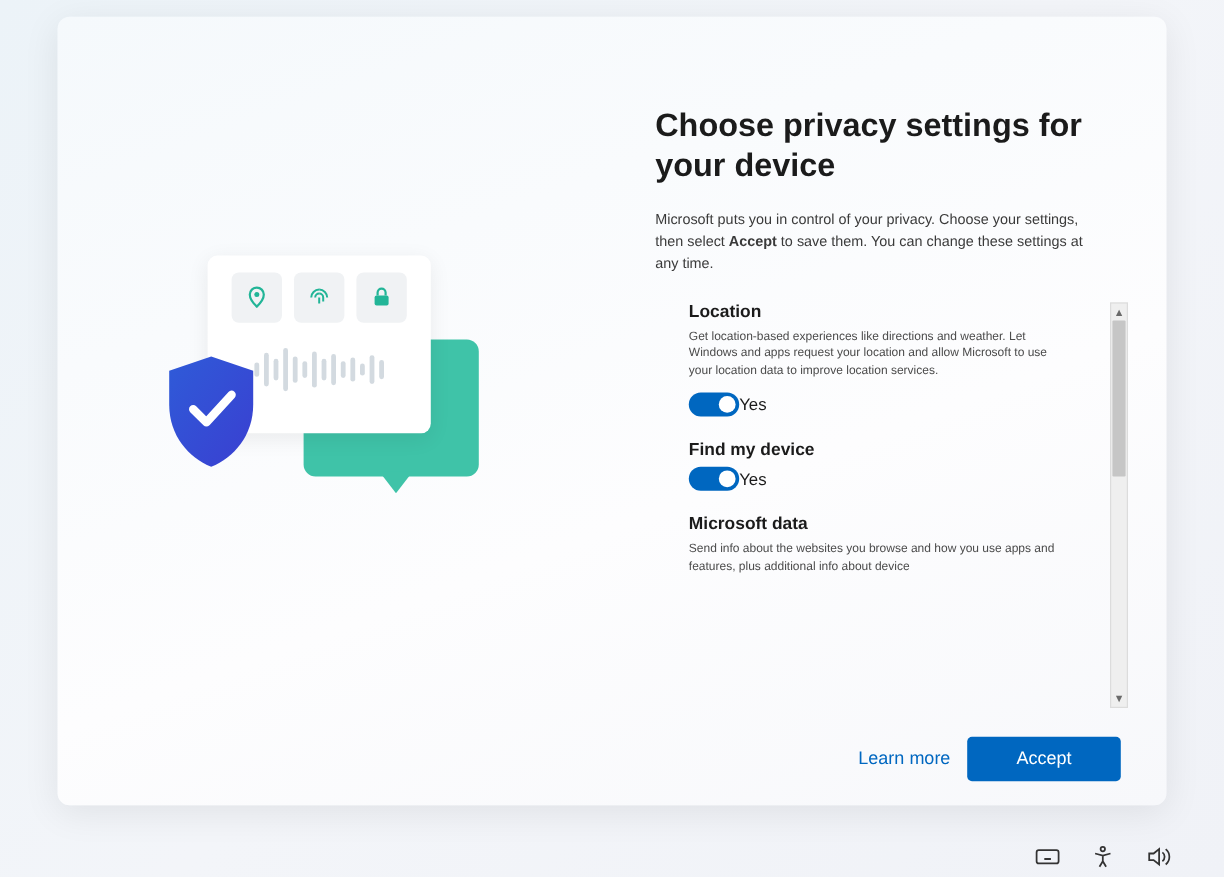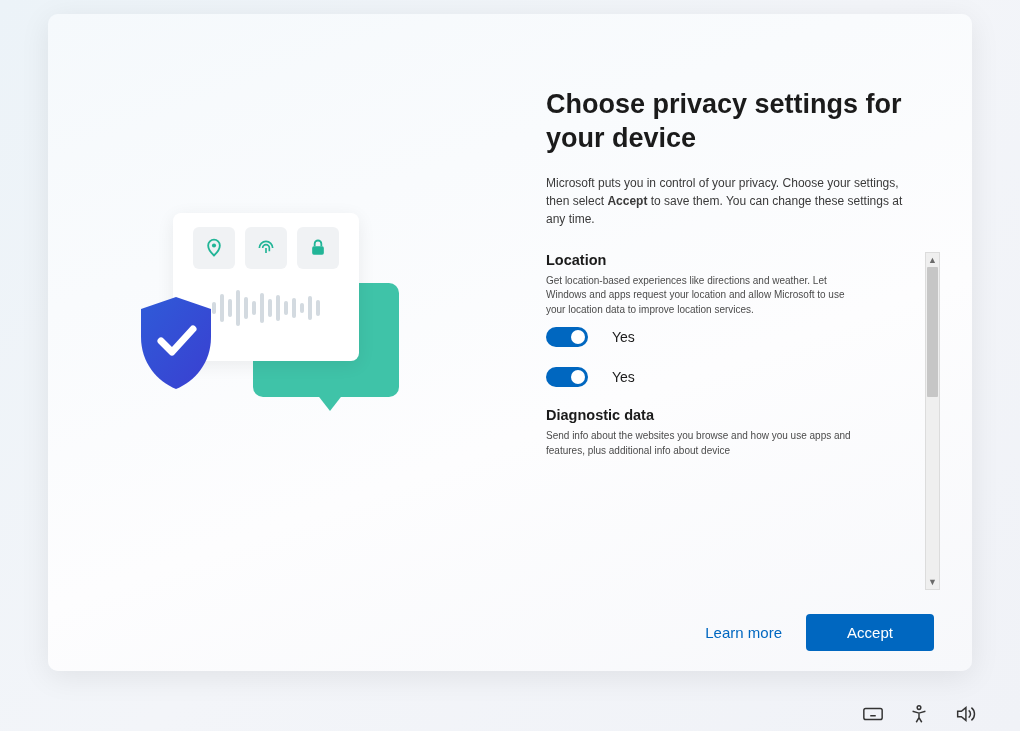--- a/index.html
+++ b/index.html
@@ -130,35 +130,35 @@
     flex: 1;
     display: flex;
     min-height: 0;
   }
   .scroll-area {
     flex: 1;
     overflow-y: hidden;
     padding-right: 30px;
     height: 338px;
   }
-  .setting { margin-bottom: 20px; }
+  .setting { margin-bottom: 20px; margin-left: 28px; }
   .setting-title {
     font-size: 14.5px;
     font-weight: 600;
     color: #1b1b1b;
     margin-bottom: 6px;
   }
   .setting-desc {
     font-size: 10px;
     color: #4b4b4b;
     line-height: 1.45;
     margin-bottom: 10px;
     max-width: 320px;
   }
-  .toggle-row { display: flex; align-items: center; gap: 24px; }
+  .toggle-row { display: flex; align-items: center; gap: 0; }
   .toggle {
     width: 42px;
     height: 20px;
     background: #0067c0;
     border-radius: 10px;
     position: relative;
     cursor: pointer;
   }
   .toggle::after {
     content: "";
@@ -198,21 +198,21 @@
     height: 130px;
     background: #c6c6c6;
     border-radius: 1px;
     cursor: pointer;
   }
   .button-row {
     margin-top: 22px;
     display: flex;
     justify-content: flex-end;
     align-items: center;
-    gap: 14px;
+    gap: 4px;
     padding-right: 6px;
   }
   .link-btn {
     color: #0067c0;
     font-size: 15px;
     background: none;
     border: none;
     cursor: pointer;
     padding: 8px 10px;
   }
@@ -320,28 +320,29 @@
         <div class="setting">
           <div class="setting-title">Location</div>
           <div class="setting-desc">Get location-based experiences like directions and weather. Let Windows and apps request your location and allow Microsoft to use your location data to improve location services.</div>
           <div class="toggle-row">
             <div class="toggle"></div>
             <span class="toggle-label">Yes</span>
           </div>
         </div>
 
         <div class="setting">
+          <div class="setting-title">Find my device</div>
           <div class="toggle-row">
             <div class="toggle"></div>
             <span class="toggle-label">Yes</span>
           </div>
         </div>
 
         <div class="setting">
-          <div class="setting-title">Diagnostic data</div>
+          <div class="setting-title">Microsoft data</div>
           <div class="setting-desc">Send info about the websites you browse and how you use apps and features, plus additional info about device</div>
         </div>
 
       </div>
       <div class="scrollbar">
         <div class="scroll-arrow up">▲</div>
         <div class="scroll-thumb"></div>
         <div class="scroll-arrow down">▼</div>
       </div>
     </div>

